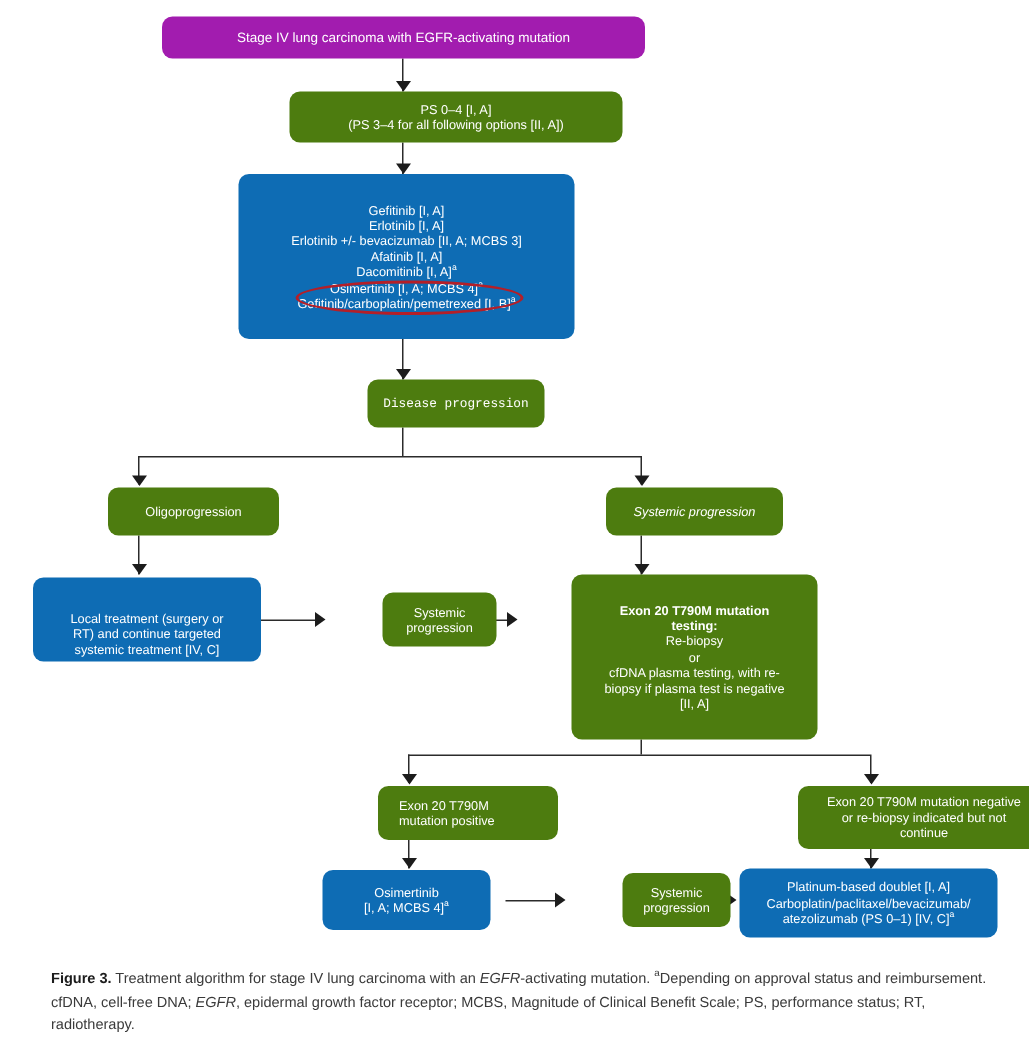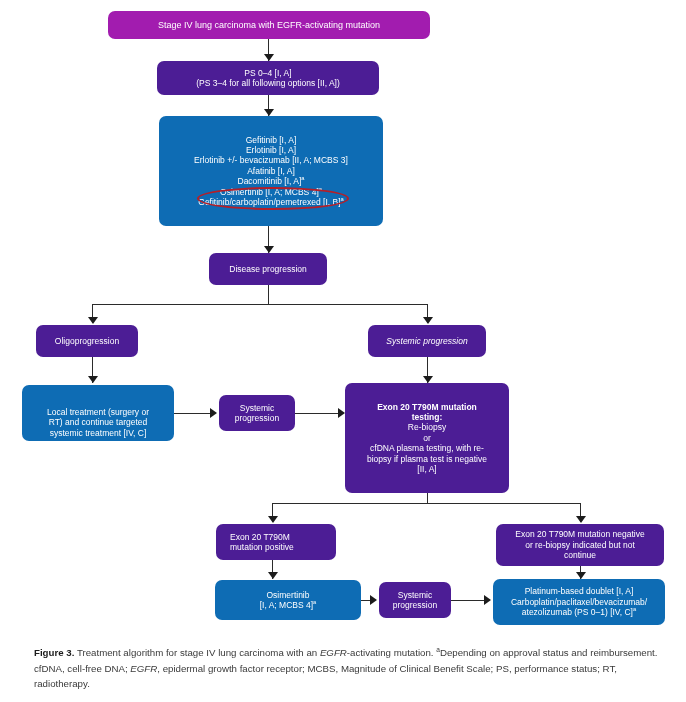--- a/index.html
+++ b/index.html
@@ -21,21 +21,21 @@
     display:flex;
     align-items:center;
     justify-content:center;
     text-align:center;
     line-height:1.22;
     padding:3px 6px;
     z-index:3;
   }
   .node .inner{width:100%;}
   .green{background:#a21caf;}
-  .orange{background:#4c1d95;}
+  .orange{background:#4d7c0f;margin-left:36px;}
   .blue{background:#0e6cb4;}
 
   .fs9{font-size:9px;}
   .fs85{font-size:8.5px;}
 
   .bold{font-weight:bold;}
   .lft{text-align:left;}
 
   sup{font-size:0.68em;vertical-align:super;line-height:0;}
 
@@ -108,32 +108,32 @@
       <div><span>Osimertinib [I, A; MCBS 4]</span><sup>a</sup></div>
       <div><span>Gefitinib/carboplatin/pemetrexed [I, B]</span><sup>a</sup></div>
     </div>
   </div>
 
   <div class="ellipse" style="left:197px;top:187px;width:148px;height:19px;"></div>
 
   <div class="ln lnv" style="left:268px;top:226px;height:27px;"></div>
   <div class="arw" style="left:264px;top:246px;"></div>
 
-  <div class="node orange fs85" style="left:209px;top:253px;width:118px;height:32px;">
+  <div class="node orange fs85" style="left:209px;top:253px;width:118px;height:32px;font-family:Liberation Mono, monospace;">
     <div class="inner">Disease progression</div>
   </div>
 
   <div class="ln lnv" style="left:268px;top:285px;height:19px;"></div>
   <div class="ln lnh" style="left:92px;top:304px;width:336px;"></div>
   <div class="ln lnv" style="left:92px;top:304px;height:19px;"></div>
   <div class="arw" style="left:88px;top:317px;"></div>
   <div class="ln lnv" style="left:427px;top:304px;height:19px;"></div>
   <div class="arw" style="left:423px;top:317px;"></div>
 
-  <div class="node orange fs85" style="left:36px;top:325px;width:102px;height:32px;">
+  <div class="node orange fs85" style="left:36px;top:325px;width:114px;height:32px;">
     <div class="inner">Oligoprogression</div>
   </div>
 
   <div class="node orange fs85" style="left:368px;top:325px;width:118px;height:32px;font-style:italic;">
     <div class="inner">Systemic progression</div>
   </div>
 
   <div class="ln lnv" style="left:92px;top:357px;height:26px;"></div>
   <div class="arw" style="left:88px;top:376px;"></div>
 
@@ -194,21 +194,21 @@
       <div>continue</div>
     </div>
   </div>
 
   <div class="ln lnv" style="left:272px;top:560px;height:19px;"></div>
   <div class="arw" style="left:268px;top:572px;"></div>
 
   <div class="ln lnv" style="left:580px;top:566px;height:13px;"></div>
   <div class="arw" style="left:576px;top:572px;"></div>
 
-  <div class="node blue fs85" style="left:215px;top:580px;width:146px;height:40px;">
+  <div class="node blue fs85" style="left:215px;top:580px;width:112px;height:40px;">
     <div class="inner">
       <div>Osimertinib</div>
       <div><span>[I, A; MCBS 4]</span><sup>a</sup></div>
     </div>
   </div>
 
   <div class="ln lnh" style="left:337px;top:600px;width:38px;"></div>
   <div class="arwr" style="left:370px;top:595px;"></div>
 
   <div class="node orange fs85" style="left:379px;top:582px;width:72px;height:36px;">

